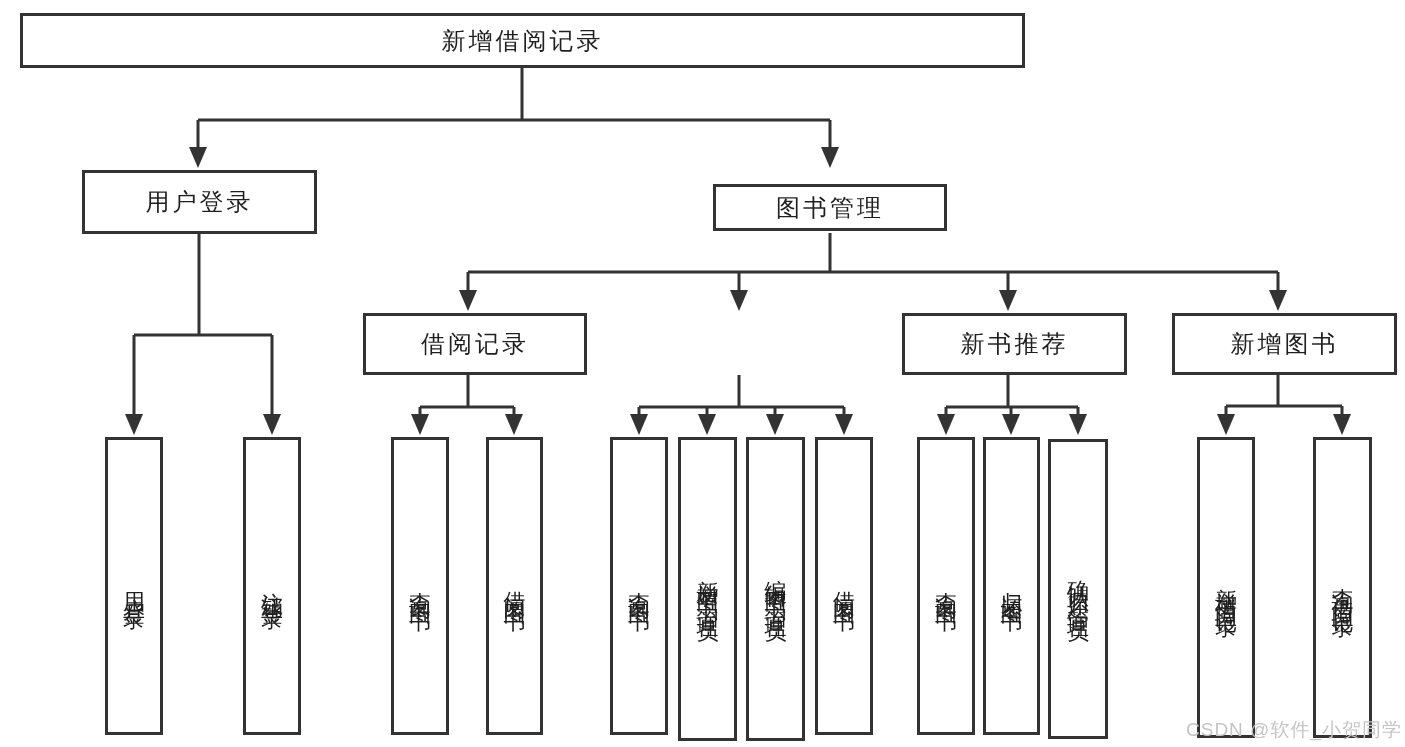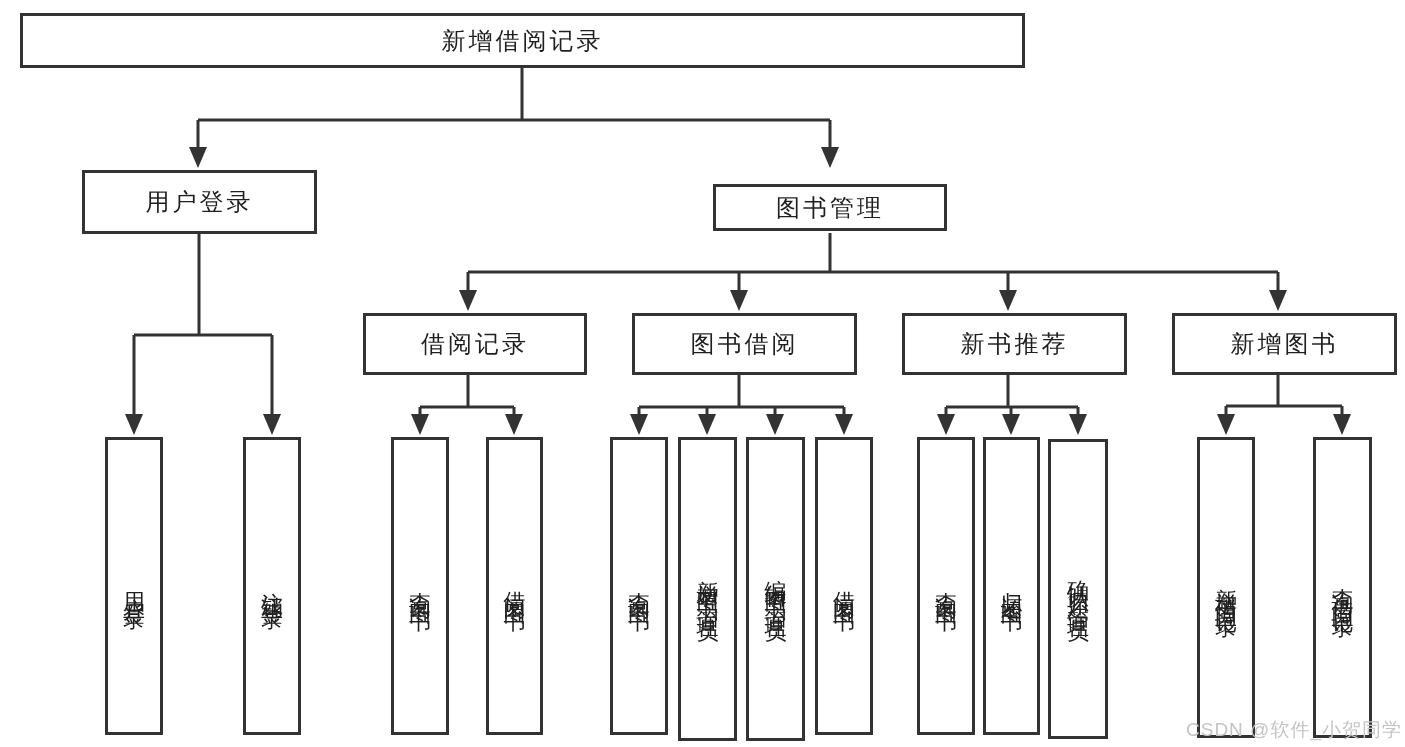--- a/index.html
+++ b/index.html
@@ -128,23 +128,20 @@
   <div class="node hnode" style="left:82px;top:170px;width:235px;height:64px">
     <span>用户登录</span>
   </div>
   <div class="node hnode" style="left:713px;top:184px;width:234px;height:47px">
     <span>图书管理</span>
   </div>
 
   <div class="node hnode" style="left:363px;top:313px;width:224px;height:62px">
     <span>借阅记录</span>
   </div>
-  <div class="node hnode" style="left:632px;top:313px;width:225px;height:62px">
-    <span>图书借阅</span>
-  </div>
   <div class="node hnode" style="left:902px;top:313px;width:225px;height:62px">
     <span>新书推荐</span>
   </div>
   <div class="node hnode" style="left:1172px;top:313px;width:225px;height:62px">
     <span>新增图书</span>
   </div>
 
   <div class="node leaf" style="left:105px;top:437px;width:58px;height:298px">
     <span>用户登录</span>
   </div>

